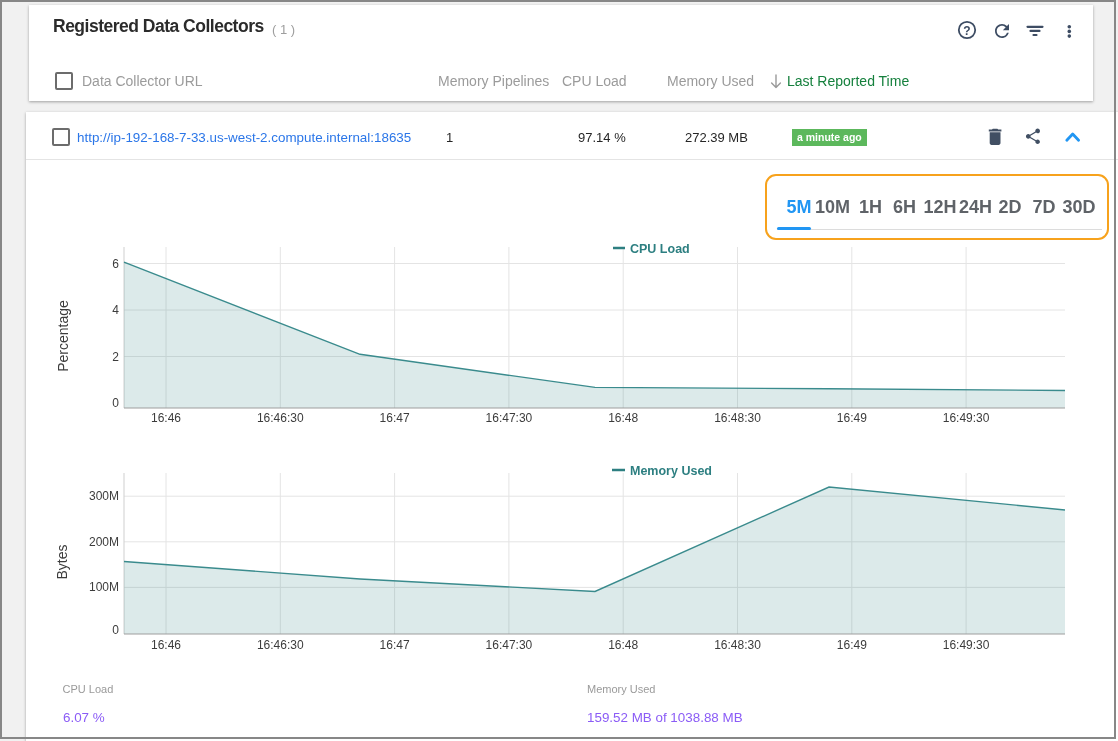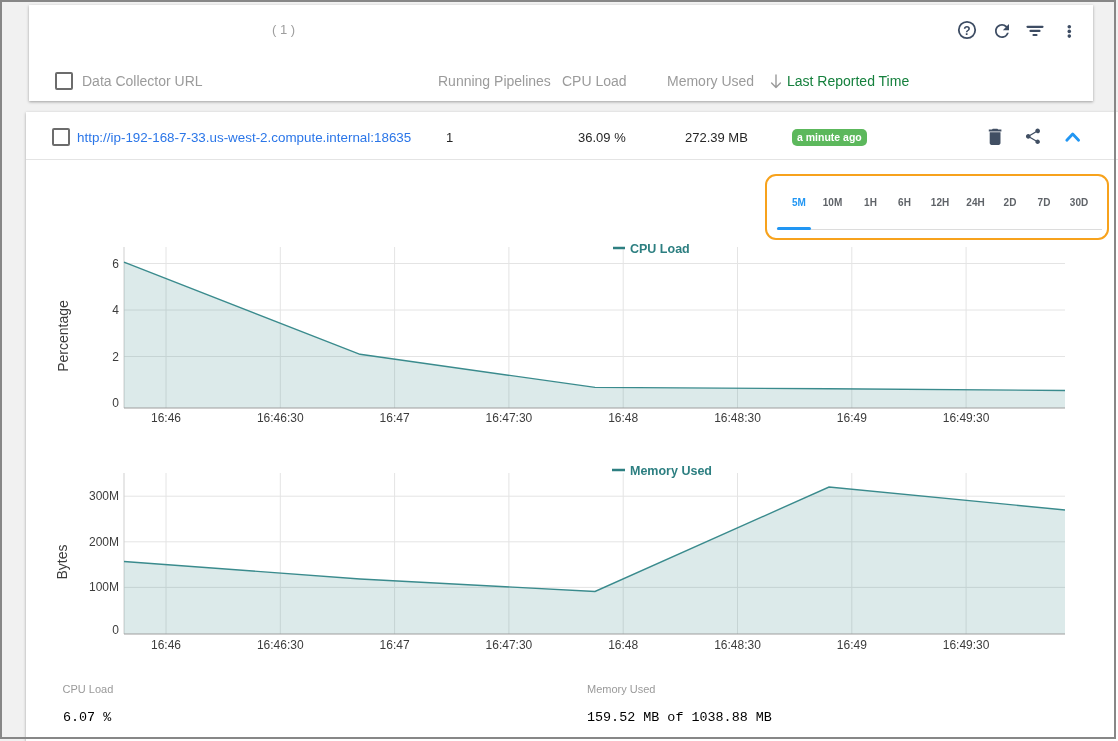--- a/index.html
+++ b/index.html
@@ -13,52 +13,53 @@
   #rowCard{left:26px;top:112px;width:1098px;height:731px;
       box-shadow:0 1px 3px rgba(0,0,0,.25),0 1px 2px rgba(0,0,0,.1)}
   .abs{position:absolute;white-space:nowrap}
   .title{left:24px;top:11px;font-size:17.5px;font-weight:700;color:#2b2b2b;letter-spacing:-0.5px}
   .count{left:243px;top:16.5px;font-size:13px;color:#9e9e9e}
   .cbx{position:absolute;width:14px;height:14px;border:2px solid #6c6c6c;border-radius:2px;background:#fff}
   .colh{font-size:14px;color:#9b9b9b;top:67.5px}
   .dark{color:#15803d}
   .rowtxt{font-size:13px;color:#262626;top:18px}
   .link{left:51px;top:17.5px;font-size:13.4px;color:#2b76e8}
-  .badge{left:766px;top:17px;height:17px;line-height:17px;border-radius:5px;
+  .badge{left:766px;top:17px;height:17px;line-height:17px;border-radius:0;
          background:#5cb85c;color:#fff;font-size:10.5px;font-weight:700;padding:0 5px}
   .divider{left:0;top:47px;width:1098px;height:1px;background:#e4e4e4;position:absolute}
-  .tab{top:84.5px;font-size:10px;font-weight:700;color:#5f6368;transform:translateX(-50%)}
+  .tab{top:84.5px;font-size:18px;font-weight:700;color:#5f6368;transform:translateX(-50%)}
   .tabactive{color:#2196f3}
   .track{left:751px;top:116.5px;width:325px;height:1px;background:#dcdcdc;position:absolute}
   .bar{left:751px;top:115px;width:33.5px;height:3px;background:#2196f3;border-radius:2px;position:absolute}
   .orange{left:739px;top:62px;width:340px;height:62px;border:2.5px solid #f7a21c;
           border-radius:11px;position:absolute;z-index:60}
   .sumlab{font-size:11px;color:#9a9a9a}
-  .sumval{font-family:Liberation Mono, monospace;font-size:13.4px;color:#000000}
+  .sumval{font-family:Liberation Sans, sans-serif;font-size:13.4px;color:#8b5cf6}
   svg{position:absolute;left:0;top:0}
 </style>
 </head>
 <body>
   <div class="frame"></div>
 
   <div class="card" id="headerCard">
+    <div class="abs title">Registered Data Collectors</div>
     <div class="abs count">( 1 )</div>
     <div class="cbx" style="left:26px;top:67px"></div>
     <div class="abs colh" style="left:53px">Data Collector URL</div>
-    <div class="abs colh" style="left:409px">Running Pipelines</div>
+    <div class="abs colh" style="left:409px">Memory Pipelines</div>
     <div class="abs colh" style="left:533px">CPU Load</div>
     <div class="abs colh" style="left:638px">Memory Used</div>
     <div class="abs colh dark" style="left:758px">Last Reported Time</div>
   </div>
 
   <div class="card" id="rowCard">
     <div class="cbx" style="left:26px;top:16px"></div>
     <div class="abs link">http://ip-192-168-7-33.us-west-2.compute.internal:18635</div>
     <div class="abs rowtxt" style="left:420px">1</div>
-    <div class="abs rowtxt" style="left:552px">36.09 %</div>
+    <div class="abs rowtxt" style="left:552px">97.14 %</div>
     <div class="abs rowtxt" style="left:659px">272.39 MB</div>
     <div class="abs badge">a minute ago</div>
     <div class="divider"></div>
 
     <div class="abs tab tabactive" style="left:773px">5M</div>
     <div class="abs tab" style="left:806.5px">10M</div>
     <div class="abs tab" style="left:844.5px">1H</div>
     <div class="abs tab" style="left:878.5px">6H</div>
     <div class="abs tab" style="left:914px">12H</div>
     <div class="abs tab" style="left:949.5px">24H</div>

